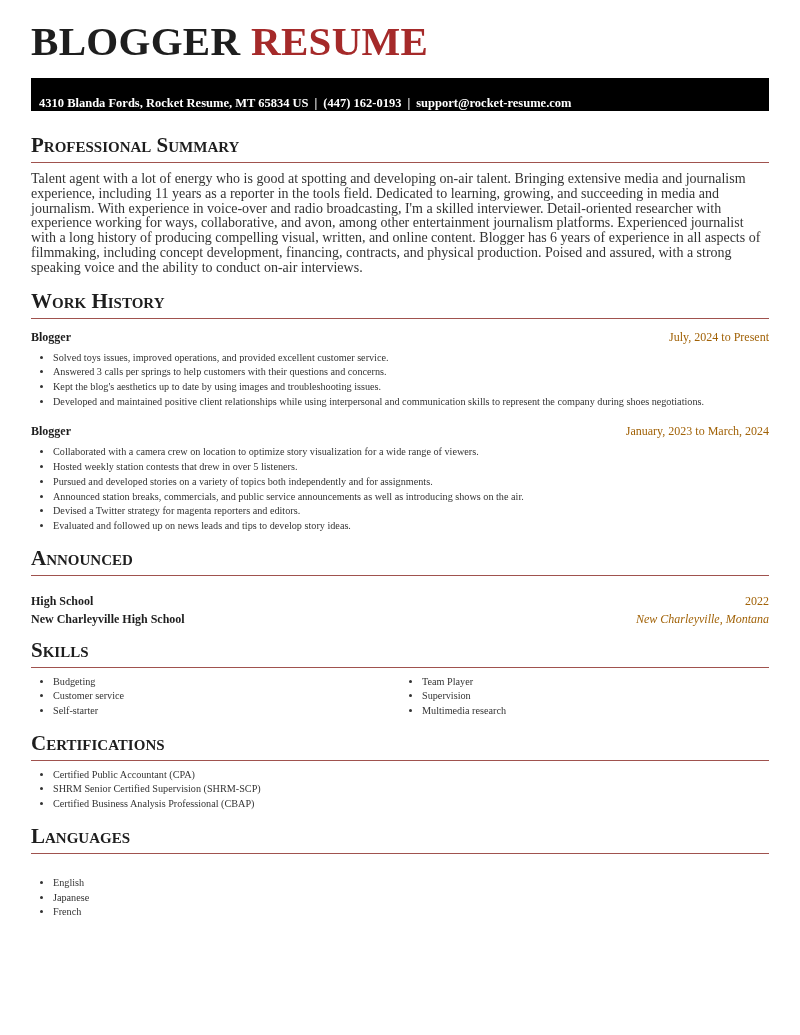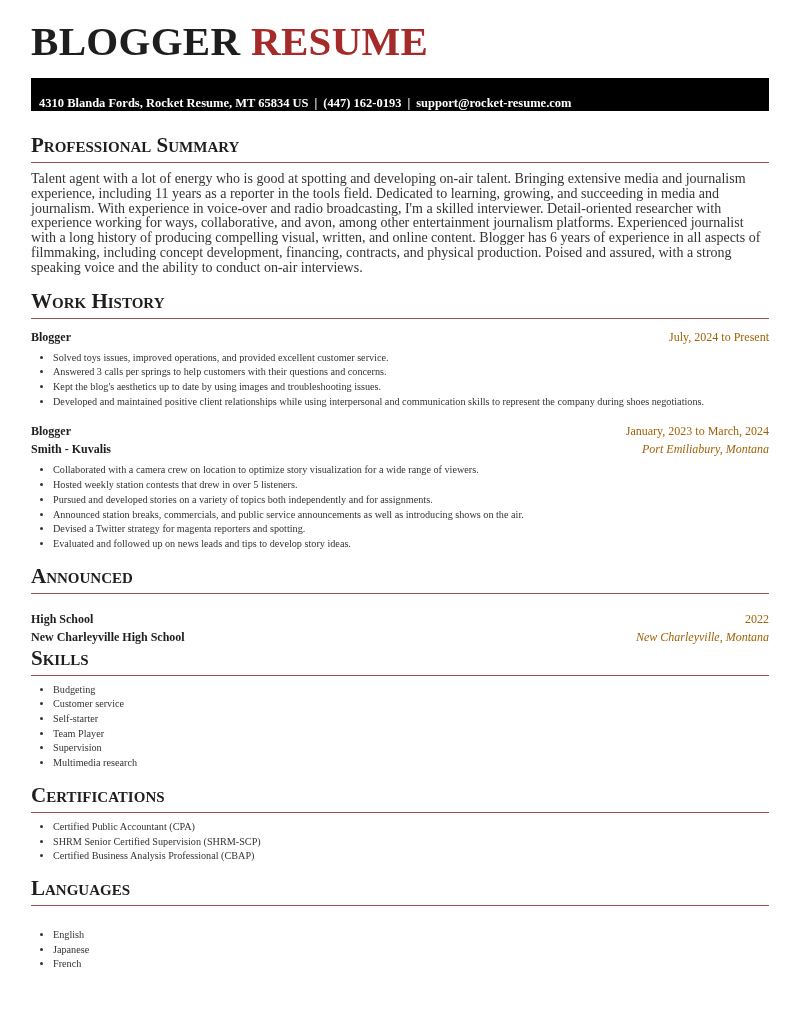--- a/index.html
+++ b/index.html
@@ -56,54 +56,50 @@
         <li>Kept the blog's aesthetics up to date by using images and troubleshooting issues.</li>
         <li>Developed and maintained positive client relationships while using interpersonal and communication skills to represent the company during shoes negotiations.</li>
       </ul>
     </div>
 
     <div style="margin-top:13px;">
       <div class="job-row">
         <span class="left">Blogger</span>
         <span class="right">January, 2023 to March, 2024</span>
       </div>
-      <div class="job-row">
-        <span class="left">Smith - Kuvalis</span>
-        <span class="right italic">Port Emiliabury, Montana</span>
-      </div>
       <ul class="bullets" style="margin-top:5px;">
         <li>Collaborated with a camera crew on location to optimize story visualization for a wide range of viewers.</li>
         <li>Hosted weekly station contests that drew in over 5 listeners.</li>
         <li>Pursued and developed stories on a variety of topics both independently and for assignments.</li>
         <li>Announced station breaks, commercials, and public service announcements as well as introducing shows on the air.</li>
-        <li>Devised a Twitter strategy for magenta reporters and spotting.</li>
+        <li>Devised a Twitter strategy for magenta reporters and editors.</li>
         <li>Evaluated and followed up on news leads and tips to develop story ideas.</li>
       </ul>
     </div>
   </section>
 
   <section style="margin-top:12px;">
     <h2 class="section-title">Announced</h2>
     <hr class="rule">
     <div style="margin-top:16px;">
       <div class="job-row">
         <span class="left">High School</span>
         <span class="right">2022</span>
       </div>
       <div class="job-row">
         <span class="left">New Charleyville High School</span>
         <span class="right italic">New Charleyville, Montana</span>
       </div>
     </div>
   </section>
 
-  <section style="">
+  <section style="margin-top:10px;">
     <h2 class="section-title">Skills</h2>
     <hr class="rule">
-    <div class="skills" style="margin-top:7px;flex-direction:column;">
+    <div class="skills" style="margin-top:7px;">
       <ul class="bullets">
         <li>Budgeting</li>
         <li>Customer service</li>
         <li>Self-starter</li>
       </ul>
       <ul class="bullets">
         <li>Team Player</li>
         <li>Supervision</li>
         <li>Multimedia research</li>
       </ul>

